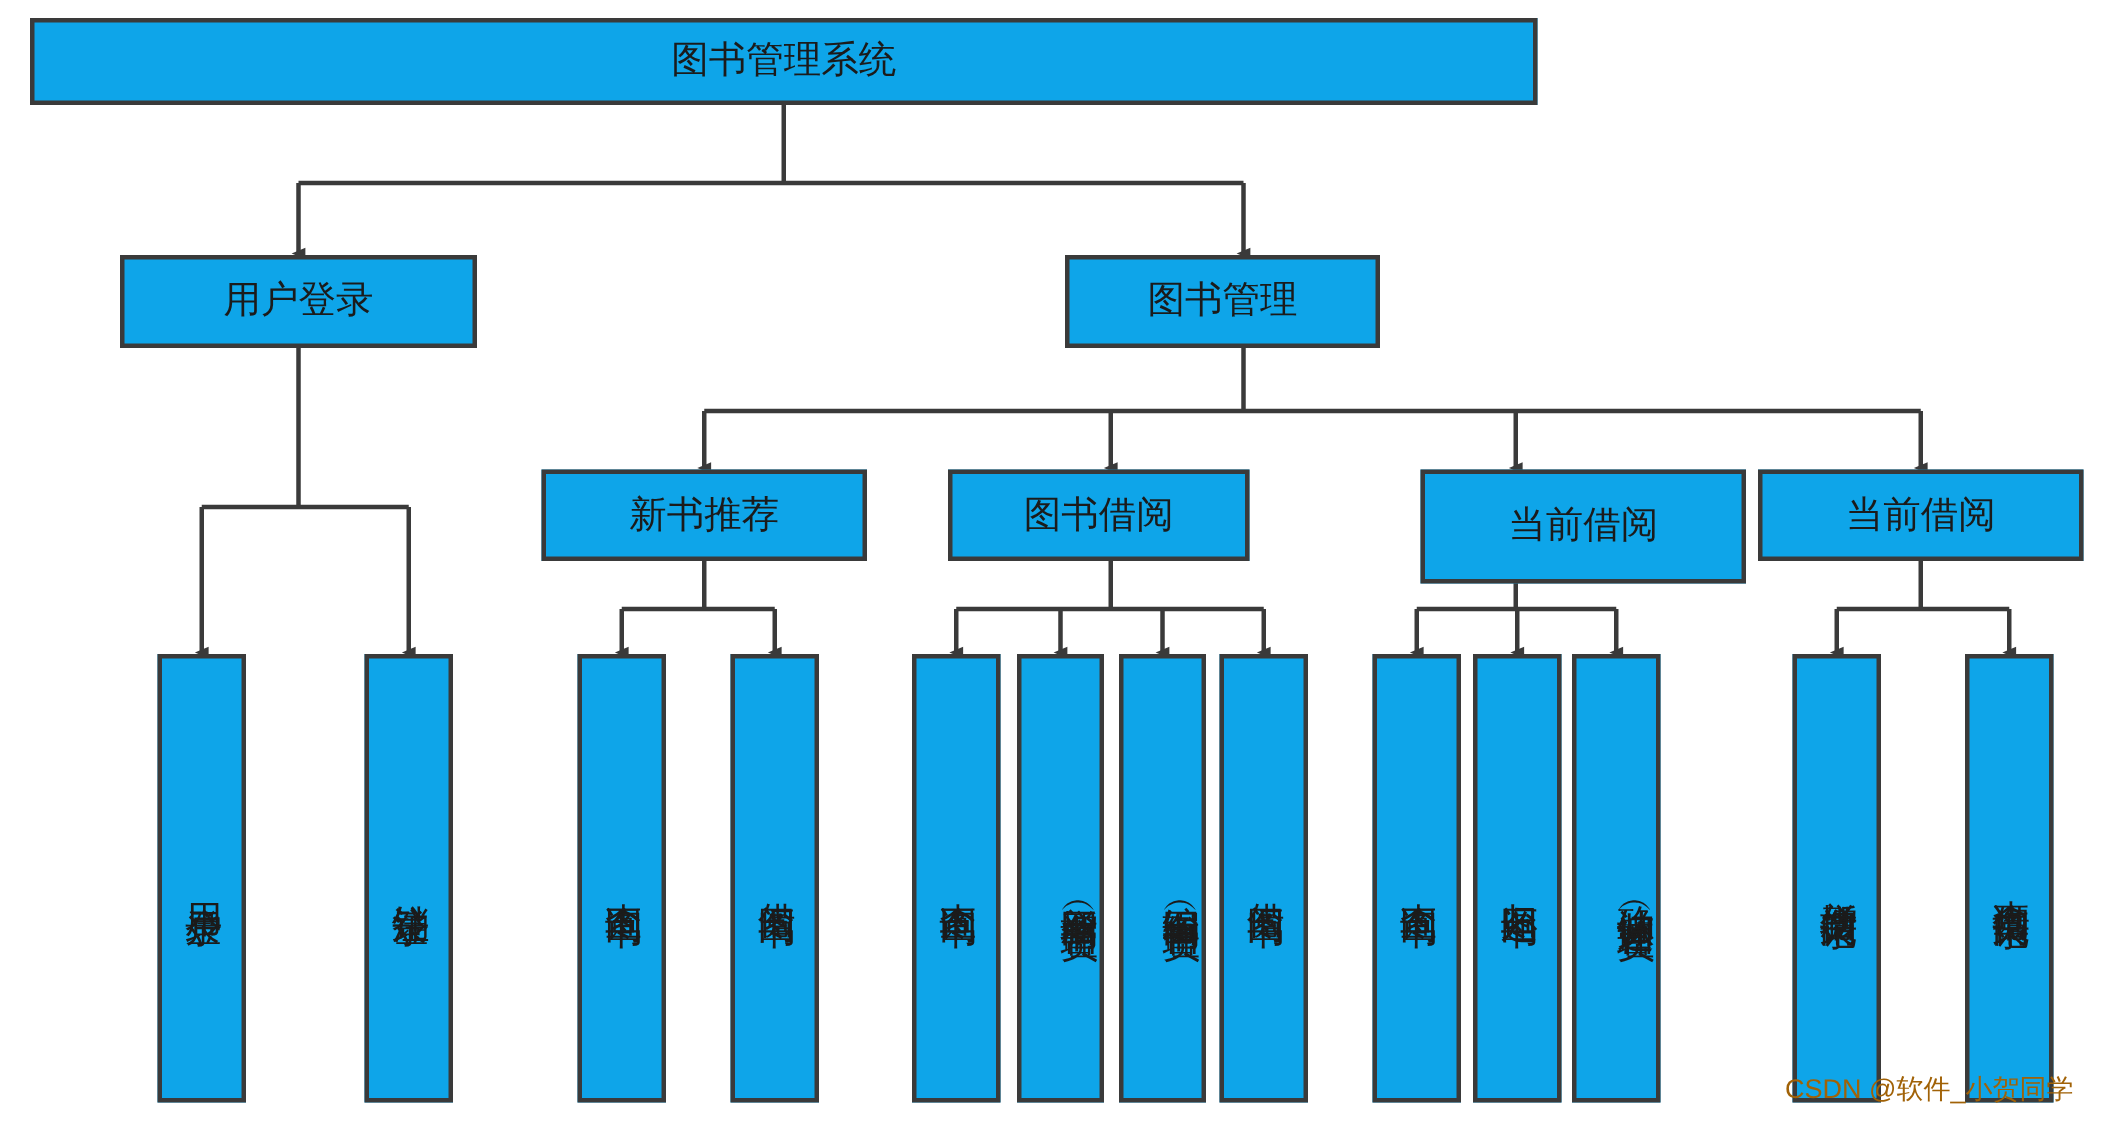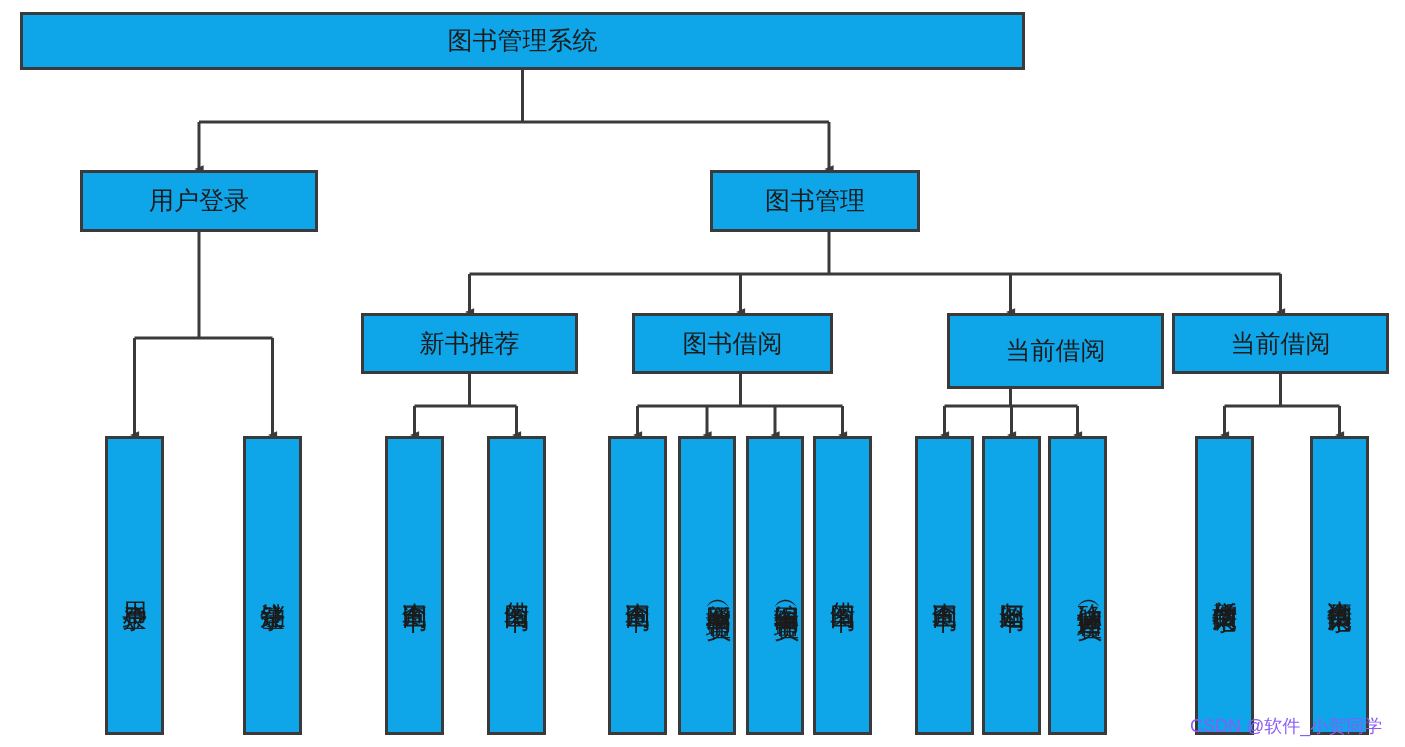--- a/index.html
+++ b/index.html
@@ -49,21 +49,21 @@
   }
   .node.vert.mid {
     align-items: center;
     padding-top: 0;
   }
   #watermark {
     position: absolute;
     left: 1190px;
     top: 714px;
     font-size: 18px;
-    color: #8b5cf6;
+    color: #a16207;
     white-space: nowrap;
     font-family: "Liberation Sans", "DejaVu Sans", sans-serif;
   }
 </style>
 </head>
 <body>
 
 <div id="canvas">
 
   <svg id="edges" viewBox="0 0 1405 747" width="1405" height="747" xmlns="http://www.w3.org/2000/svg">

